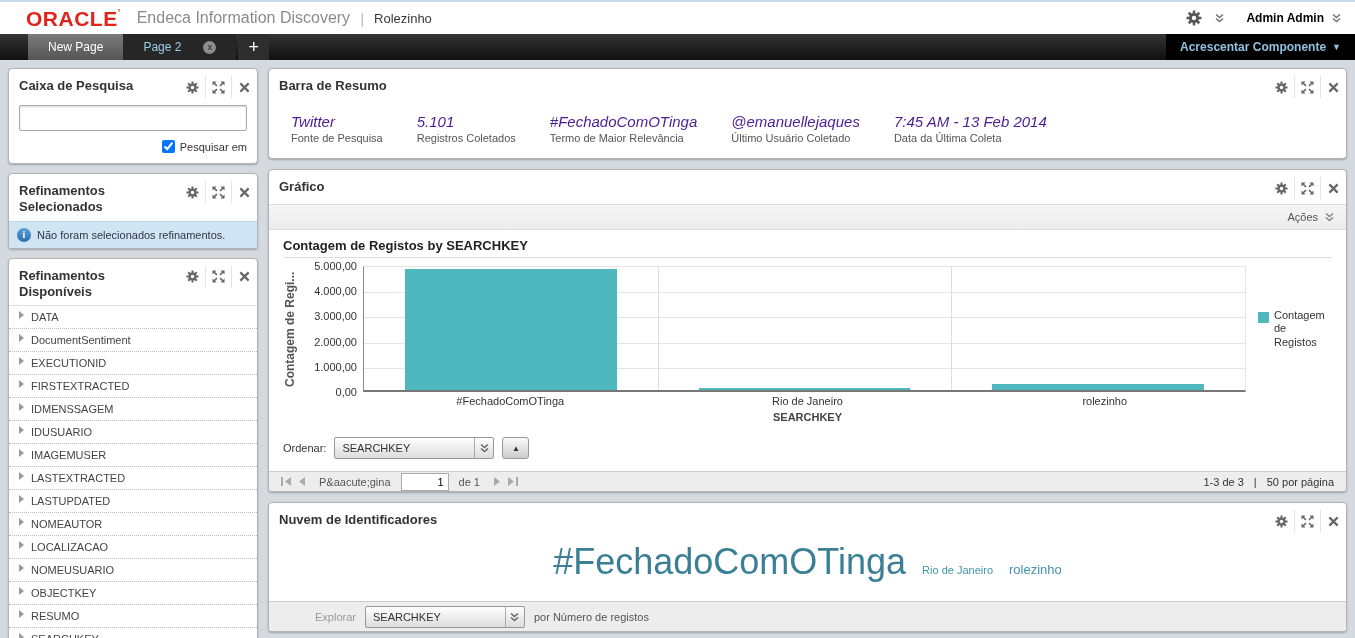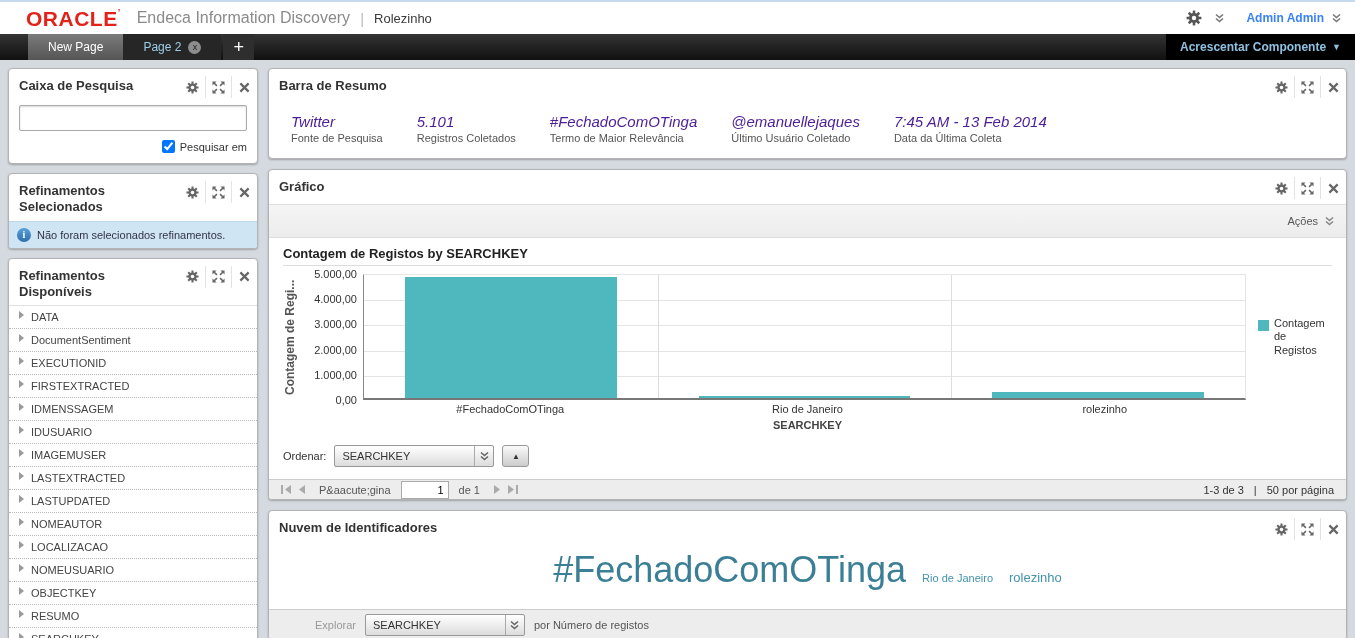--- a/index.html
+++ b/index.html
@@ -7,28 +7,28 @@
   body { font-family:"Liberation Sans", sans-serif; background:#d4dae0; border-top:2px solid #c7d9ec; }
 
   
   .app-header { height:32px; background:#fff; display:flex; align-items:center; padding:0 14px 0 26px; }
   .oracle-logo { color:#e2231a; font-weight:bold; font-size:21px; letter-spacing:0.5px; line-height:1; }
   .oracle-tm { font-size:9px; vertical-align:top; }
   .app-title { color:#8a8a8a; font-size:16px; margin-left:16px; }
   .hdr-divider { color:#bbb; font-size:15px; margin:0 10px; }
   .hdr-page-title { color:#3a3a3a; font-size:13px; }
   .hdr-right { margin-left:auto; display:flex; align-items:center; gap:8px; }
-  .hdr-user { font-size:12px; font-weight:bold; color:#3b82f6; margin-left:14px; }
+  .hdr-user { font-size:12px; font-weight:bold; color:#000000; margin-left:14px; }
   .chev2 { display:inline-block; line-height:0; }
 
   
   .tab-bar { height:26px; background:linear-gradient(#343434,#101010); display:flex; align-items:stretch; padding-left:28px; }
   .tab { display:flex; align-items:center; padding:0 20px; font-size:12px; cursor:pointer; }
   .tab.active { background:linear-gradient(#7b7b7b,#555); color:#fff; }
-  .tab.inactive { background:#262626; color:#9ecdea; gap:7px; }
+  .tab.inactive { background:#262626; color:#9ecdea; gap:22px; }
   .tab-close { width:13px; height:13px; border-radius:50%; background:#8d8d8d; color:#222; font-size:9px; line-height:13px; text-align:center; }
   .tab-add { color:#fff; font-size:18px; display:flex; align-items:center; padding:0 10px; background:#2e2e2e; margin-left:2px; }
   .add-component { margin-left:auto; display:flex; align-items:center; gap:6px; color:#8fc0e0; font-weight:bold; font-size:12px; padding:0 14px; background:#000; }
   .add-component .caret { font-size:9px; }
 
   
   .content { display:flex; gap:10px; padding:8px 8px 0 8px; }
   .sidebar { width:250px; display:flex; flex-direction:column; gap:9px; flex:none; }
   .main { flex:1; display:flex; flex-direction:column; gap:10px; min-width:0; }
 
@@ -54,21 +54,21 @@
   .refine-item:last-child { border-bottom:none; }
   .tri { width:0; height:0; border-left:5px solid #9a9a9a; border-top:4px solid transparent; border-bottom:4px solid transparent; flex:none; }
 
   
   .metrics { display:flex; padding:10px 8px 14px 22px; }
   .metric { margin-right:34px; }
   .metric-value { font-size:15px; color:#4c1d95; white-space:nowrap;font-style:italic; }
   .metric-label { font-size:11px; color:#555; margin-top:2px; white-space:nowrap; }
 
   
-  .actions-bar { background:linear-gradient(#f5f5f5,#ececec); border-top:1px solid #ddd; border-bottom:1px solid #ddd; height:26px; display:flex; align-items:center; justify-content:flex-end; gap:7px; padding:16px 12px; font-size:11px; color:#555; }
+  .actions-bar { background:linear-gradient(#f5f5f5,#ececec); border-top:1px solid #ddd; border-bottom:1px solid #ddd; height:26px; display:flex; align-items:center; justify-content:flex-end; gap:7px; padding:8px 12px; font-size:11px; color:#555; }
   .chart-body { padding:8px 14px 0 14px; }
   .chart-title { font-size:13px; font-weight:bold; color:#222; padding-bottom:4px; border-bottom:1px solid #ddd; }
   .chart-zone { display:flex; margin-top:8px; }
   .ylab { writing-mode:vertical-rl; transform:rotate(180deg); font-size:12px; font-weight:bold; color:#555; text-align:center; height:126px; flex:none; }
   .yticks { position:relative; width:66px; height:126px; flex:none; }
   .ytick { position:absolute; right:6px; transform:translateY(-50%); font-size:11px; color:#333; white-space:nowrap; }
   .plot { position:relative; height:126px; flex:1; border-left:1px solid #888; border-bottom:2px solid #777; background:#fff; border-top:1px solid #e6e6e6; border-right:1px solid #e6e6e6; }
   .gridline { position:absolute; left:0; right:0; height:1px; background:#e4e4e4; }
   .vsep { position:absolute; top:0; bottom:0; width:1px; background:#ddd; }
   .bar { position:absolute; bottom:0; }

